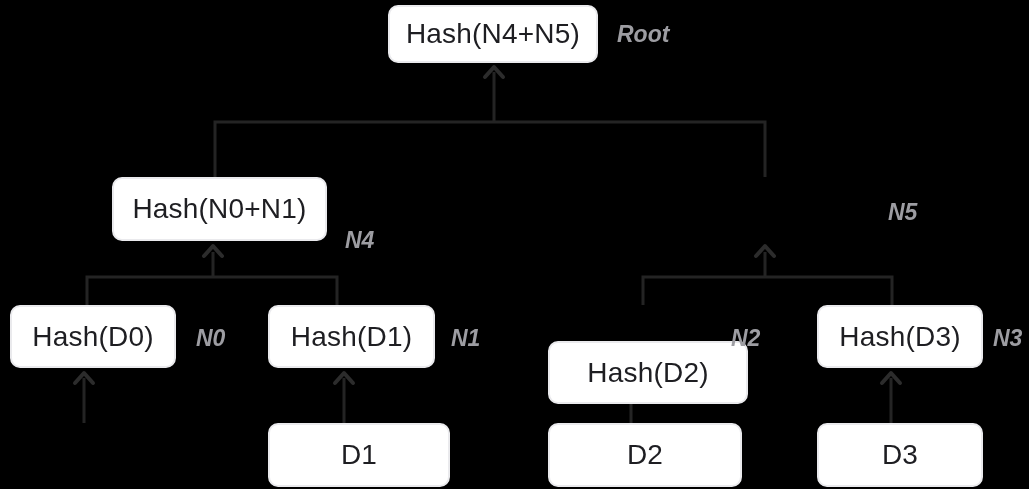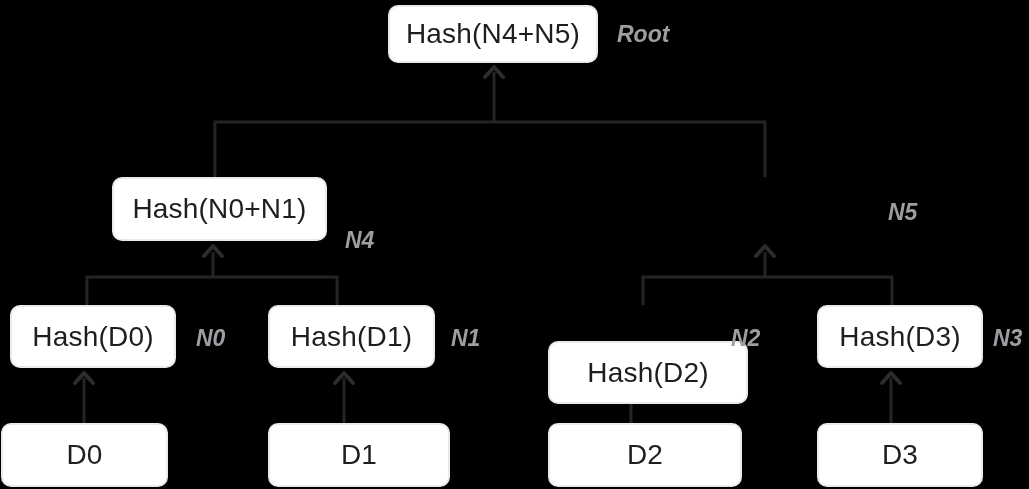--- a/index.html
+++ b/index.html
@@ -67,21 +67,20 @@
     <path class="ah" d="M882,383 L891,373 L900,383"></path>
   </svg>
 
   <div class="node" style="left:388px; top:5px;   width:210px; height:58px;">Hash(N4+N5)</div>
   <div class="node" style="left:112px; top:177px; width:215px; height:64px;">Hash(N0+N1)</div>
   <div class="node" style="left:1px;   top:305px; width:166px; height:63px;margin-left:9px;">Hash(D0)</div>
   <div class="node" style="left:268px; top:305px; width:167px; height:63px;">Hash(D1)</div>
   <div class="node" style="left:548px; top:305px; width:200px; height:63px;margin-top:36px;">Hash(D2)</div>
   <div class="node" style="left:817px; top:305px; width:166px; height:63px;">Hash(D3)</div>
 
-  <div class="node" style="left:1px;   top:423px; width:167px; height:64px;">D0</div>
   <div class="node" style="left:268px; top:423px; width:182px; height:64px;">D1</div>
   <div class="node" style="left:548px; top:423px; width:194px; height:64px;">D2</div>
   <div class="node" style="left:817px; top:423px; width:166px; height:64px;">D3</div>
 
   <div class="side-label" style="left:617px; top:22px;">Root</div>
   <div class="side-label" style="left:345px; top:199px;margin-top:29px;">N4</div>
   <div class="side-label" style="left:888px; top:200px;">N5</div>
   <div class="side-label" style="left:196px; top:326px;">N0</div>
   <div class="side-label" style="left:451px; top:326px;">N1</div>
   <div class="side-label" style="left:731px; top:326px;">N2</div>

